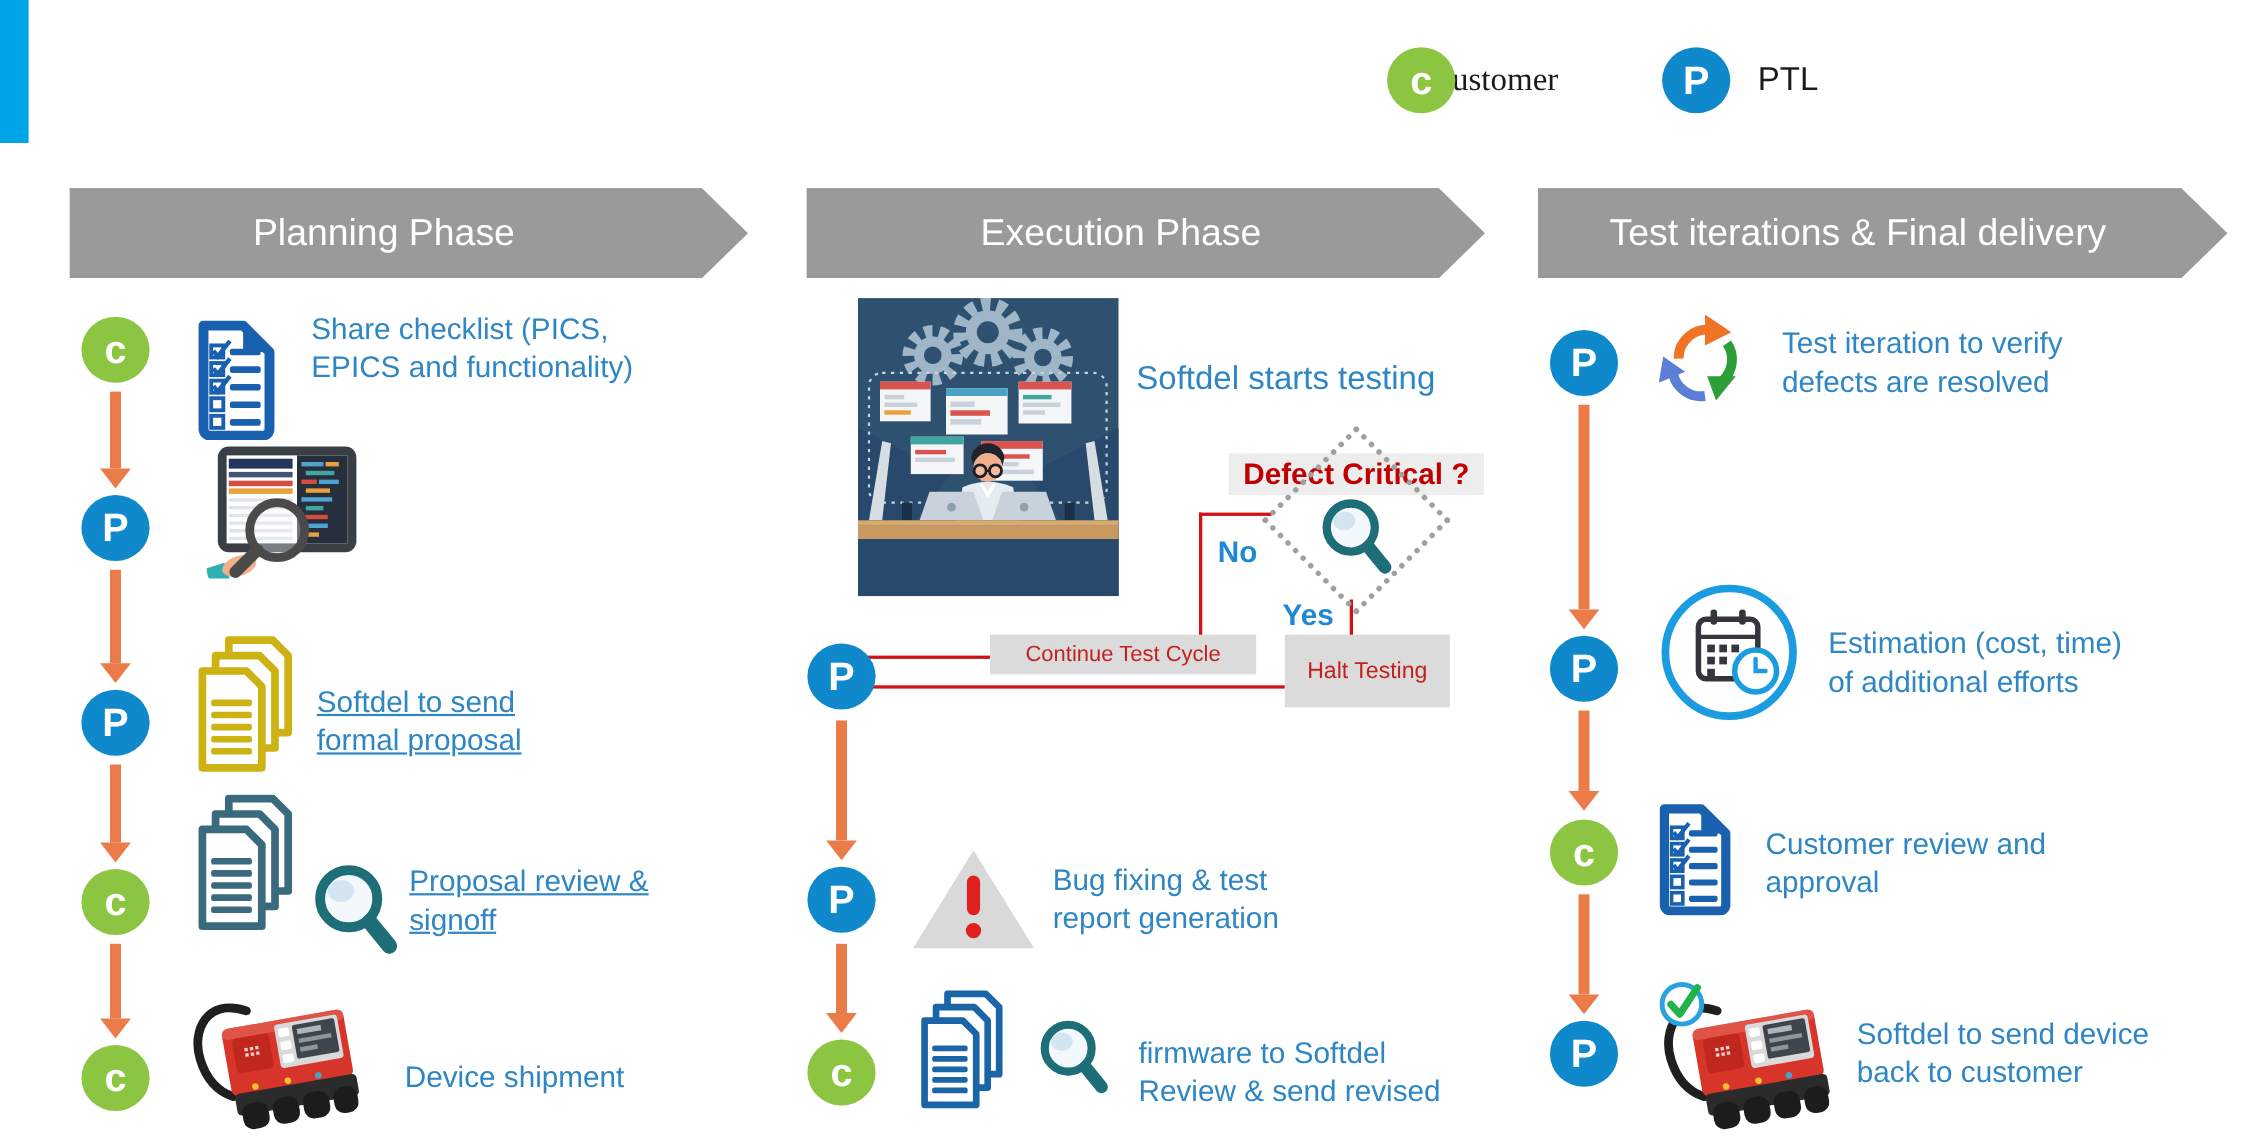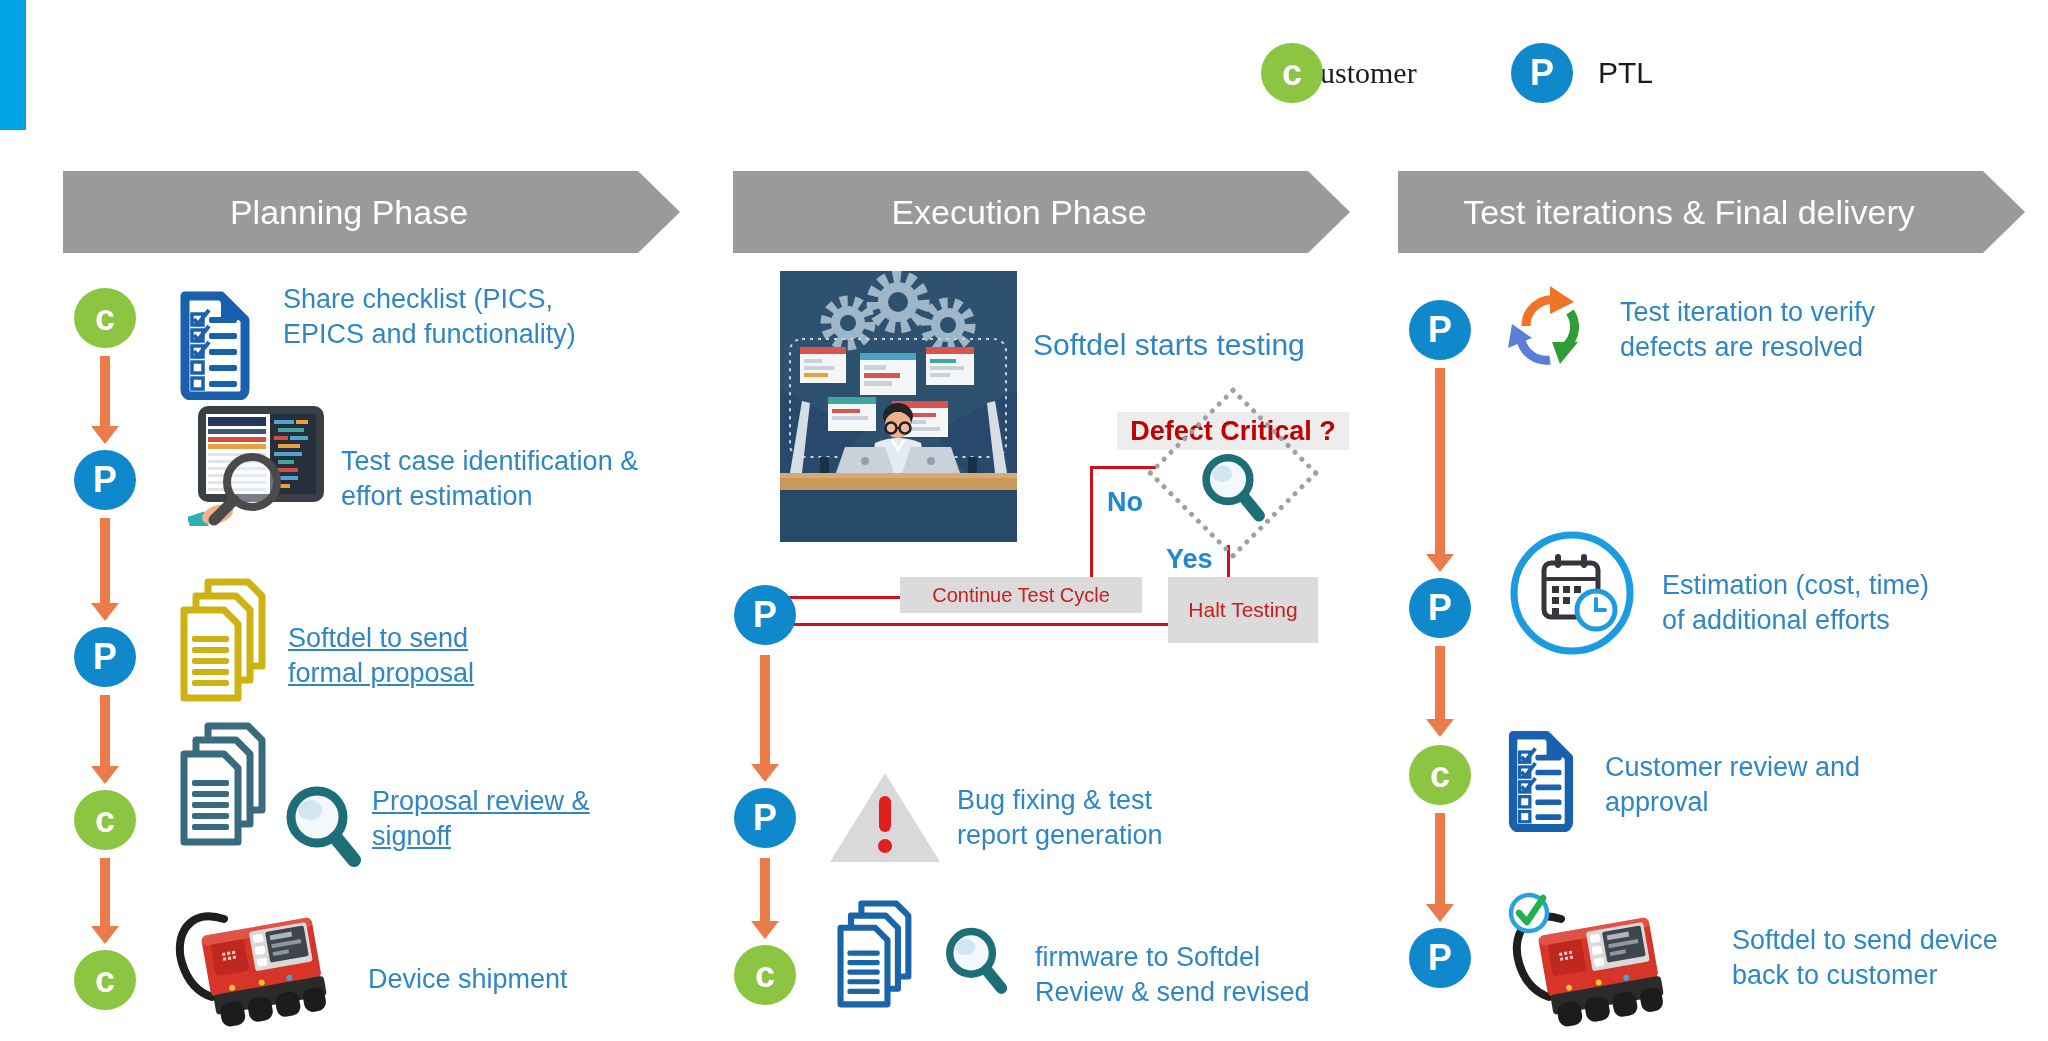--- a/index.html
+++ b/index.html
@@ -231,24 +231,20 @@
             <rect x="130" y="104" width="22" height="24" rx="9"></rect>
         </g>
       </g>
     </svg>
   </div>
 
   <div class="step-text" style="left:283px;top:282px;">
     <div>Share checklist (PICS,</div>
     <div>EPICS and functionality)</div>
   </div>
-  <div class="step-text" style="left:341px;top:444px;">
-    <div>Test case identification &amp;</div>
-    <div>effort estimation</div>
-  </div>
   <div class="step-text" style="left:288px;top:621px;text-decoration:underline;">
     <div>Softdel to send</div>
     <div>formal proposal</div>
   </div>
   <div class="step-text" style="left:372px;top:784px;text-decoration:underline;">
     <div>Proposal review &amp;</div>
     <div>signoff</div>
   </div>
   <div class="step-text" style="left:368px;top:962px;">
     <div>Device shipment</div>
@@ -526,18 +522,18 @@
         </g>
       </g>
     </svg>
   </div>
   <div class="abs" style="left:1506px;top:887px;z-index:5;">
     <svg width="50" height="50" viewBox="0 0 50 50">
       <circle cx="23" cy="26" r="18" fill="#FFF" stroke="#29A3E0" stroke-width="4.5"></circle>
       <path d="M13,26 l8,9 l16,-24" stroke="#21B24C" stroke-width="6.5" fill="none" stroke-linecap="round" stroke-linejoin="round"></path>
     </svg>
   </div>
-  <div class="step-text" style="left:1688px;top:923px;margin-left:44px;">
+  <div class="step-text" style="left:1688px;top:923px;">
     <div>Softdel to send device</div>
     <div>back to customer</div>
   </div>
 
 </div>
 
 </body></html>

